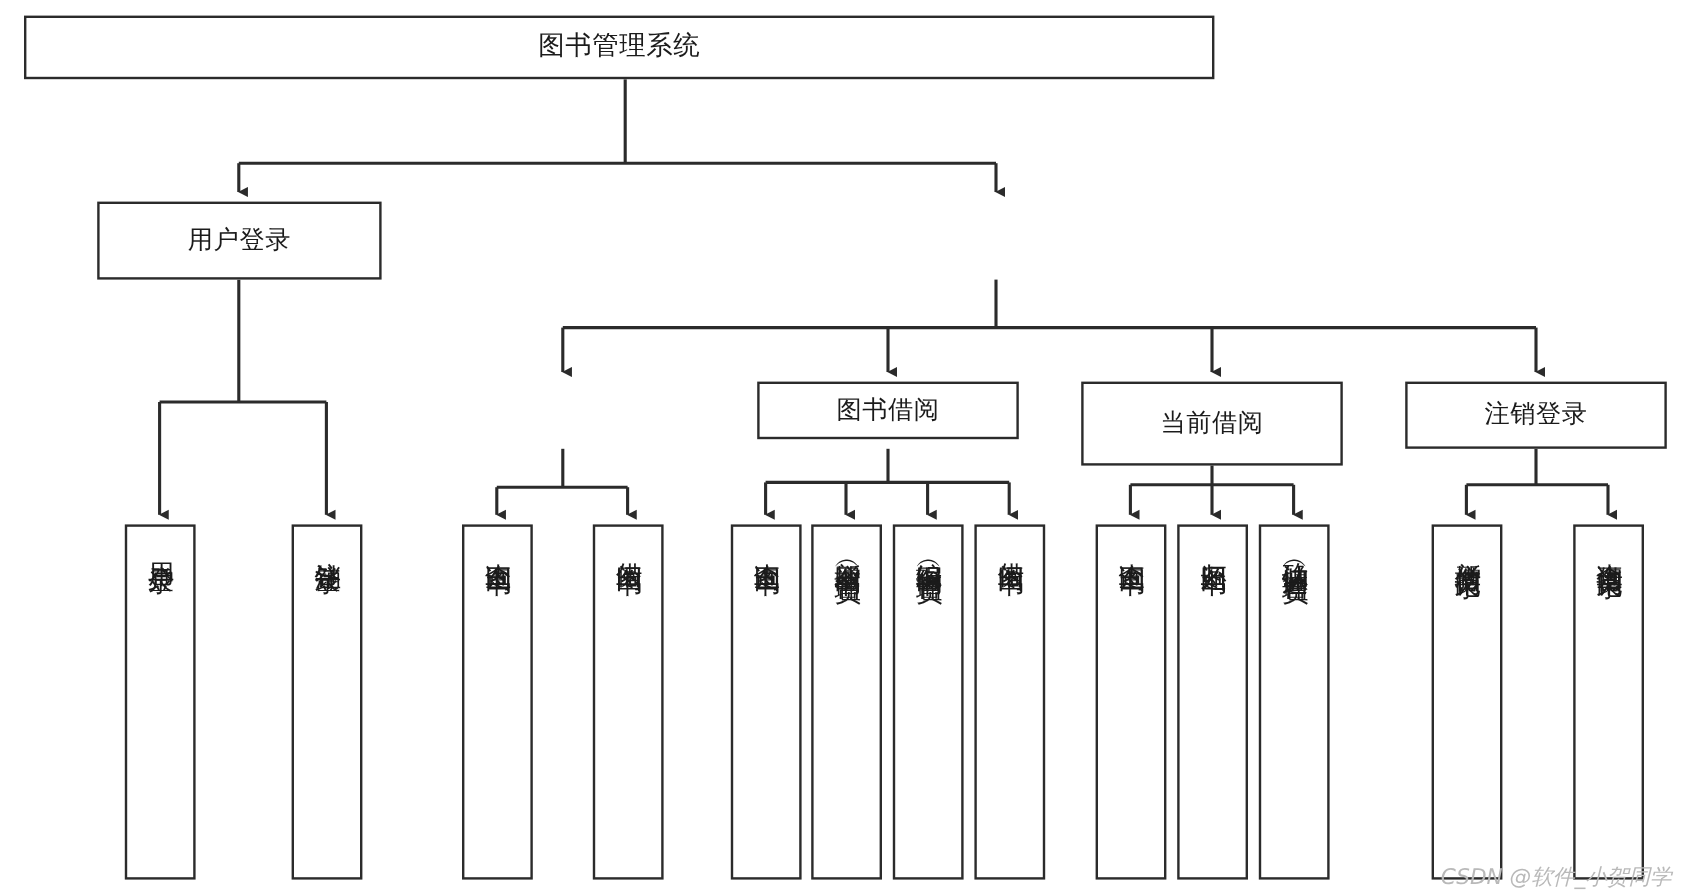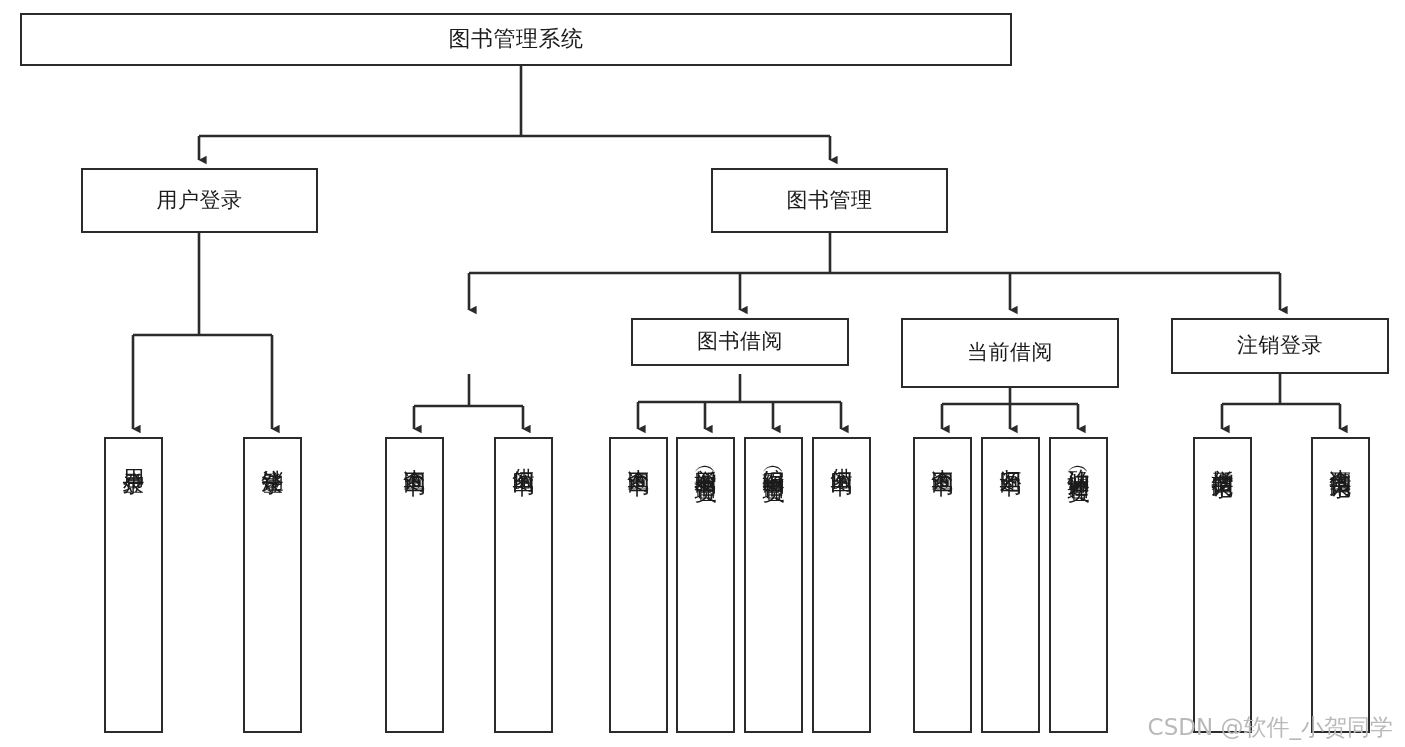--- a/index.html
+++ b/index.html
@@ -54,24 +54,25 @@
     font-size: 22px;
     line-height: 1.08;
     letter-spacing: 2px;
     text-align: left;
     white-space: nowrap;
   }
   .watermark {
     position: absolute;
     right: 12px;
     bottom: 4px;
-    font-size: 23px;
+    font-size: 18px;
     color: #b9b9b9;
     white-space: nowrap;
     pointer-events: none;
+    font-style: italic;
   }
 </style>
 </head>
 <body>
 
 <div id="canvas">
 
   <svg id="wires" viewBox="0 0 1405 747">
     <defs>
       <marker id="arrow" markerWidth="9" markerHeight="9" refX="4.5" refY="7.6" orient="auto" markerUnits="userSpaceOnUse">
@@ -122,23 +123,20 @@
     </g>
   </svg>
 
   <div class="node node-h node-root" style="left:20px; top:13px; width:992px; height:53px;">
     <span>图书管理系统</span>
   </div>
 
   <div class="node node-h" style="left:81px; top:168px; width:237px; height:65px;">
     <span>用户登录</span>
   </div>
-  <div class="node node-h" style="left:711px; top:168px; width:237px; height:65px;">
-    <span>图书管理</span>
-  </div>
 
   <div class="node node-h" style="left:631px; top:318px; width:218px; height:48px;">
     <span>图书借阅</span>
   </div>
   <div class="node node-h" style="left:901px; top:318px; width:218px; height:70px;">
     <span>当前借阅</span>
   </div>
   <div class="node node-h" style="left:1171px; top:318px; width:218px; height:56px;">
     <span>注销登录</span>
   </div>

